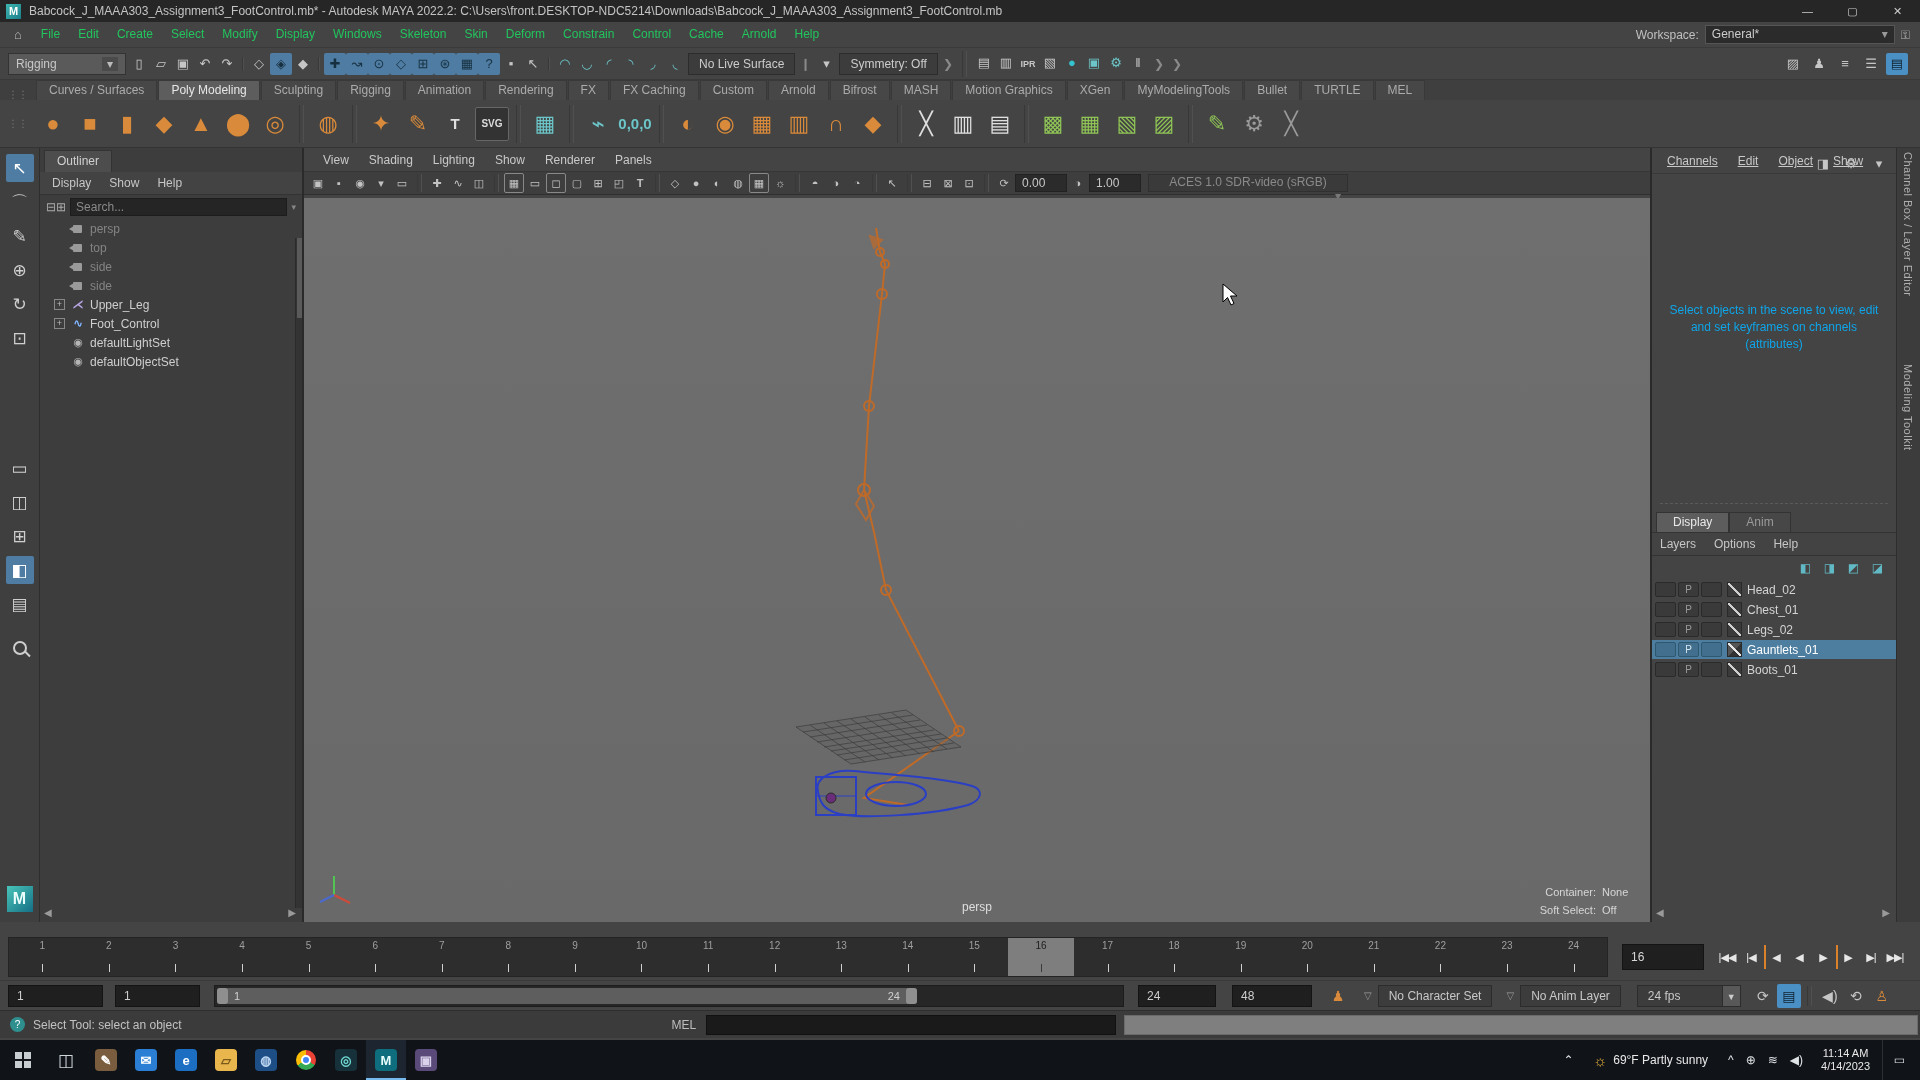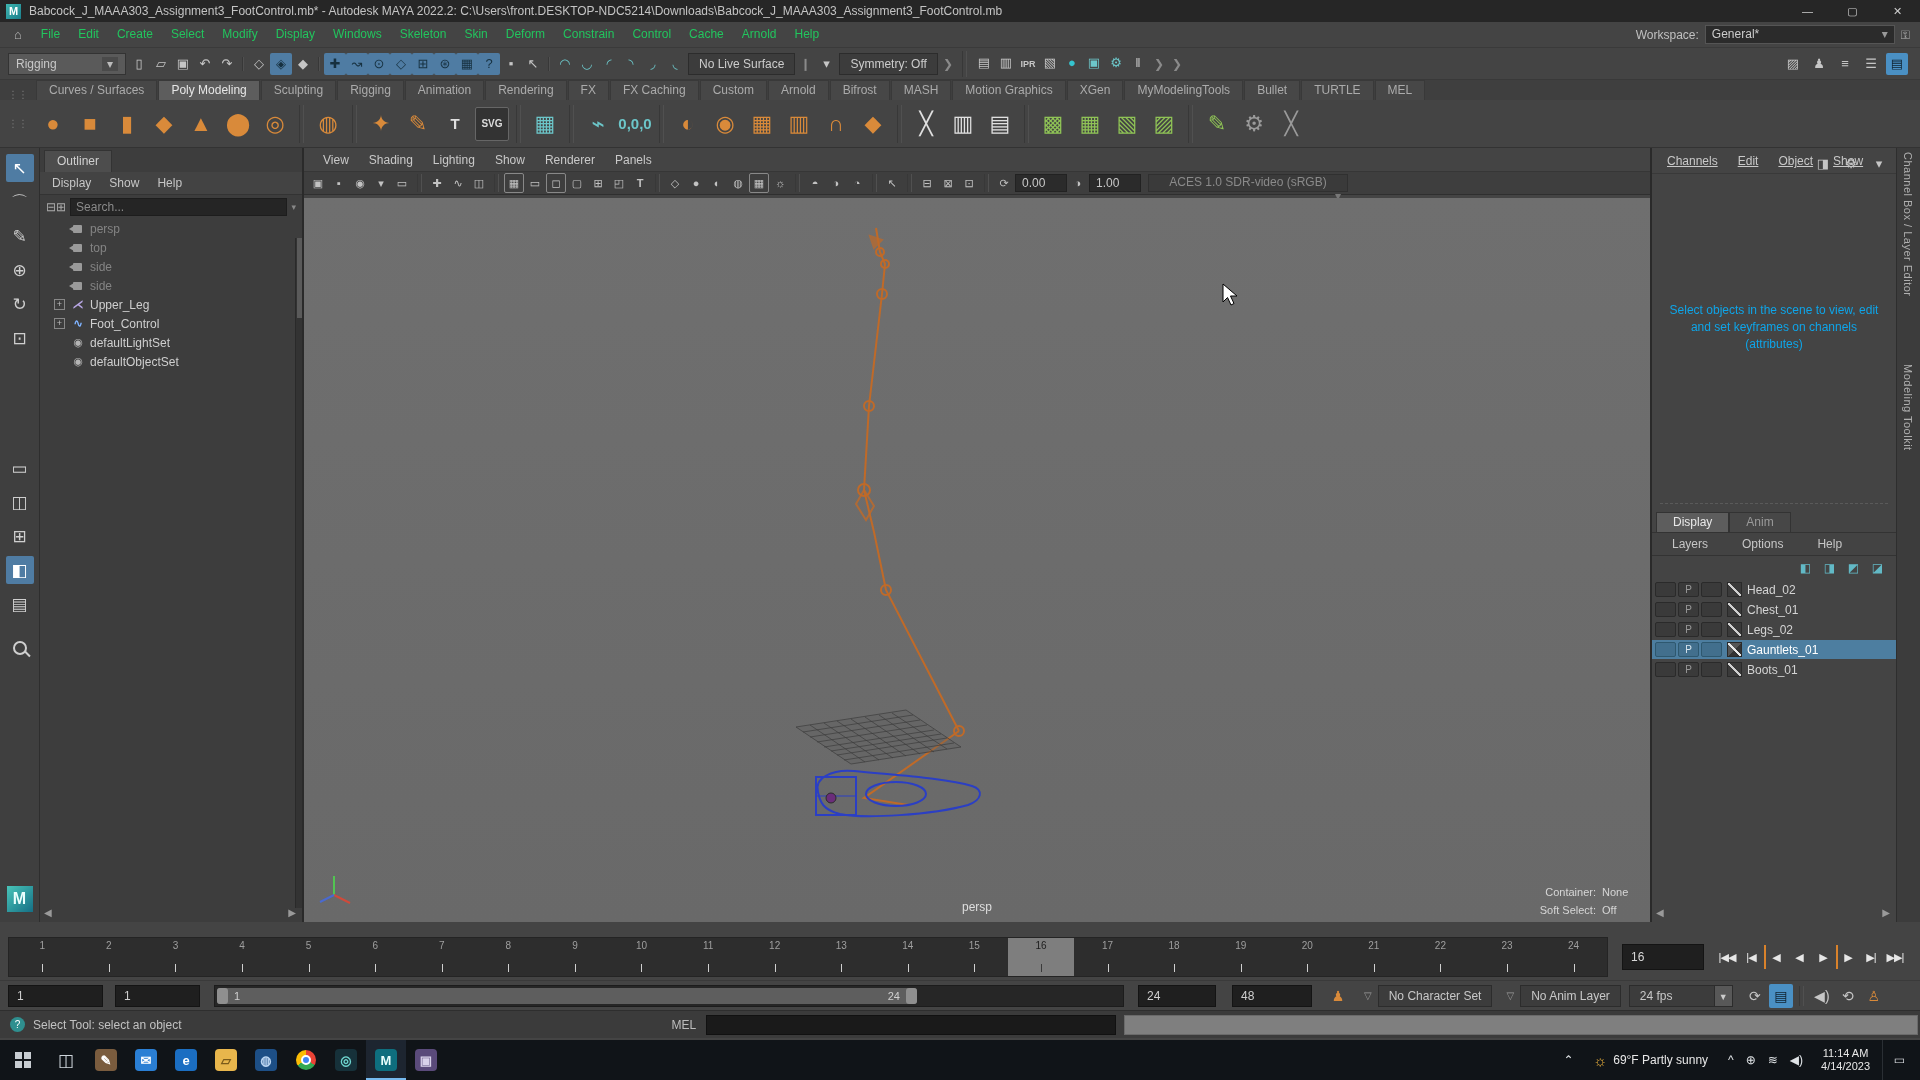--- a/index.html
+++ b/index.html
@@ -124,21 +124,21 @@
   
   #rightpanel { position:absolute; left:1650px; top:0; width:246px; height:774px; background:#444; border-left:2px solid #2a2a2a; }
   #cb-menus { display:flex; gap:2px; padding:4px 4px 3px 6px; border-bottom:1px solid #393939; }
   #cb-menus .mitem { padding:2px 9px; color:#c9c9c9;text-decoration:underline; }
   #cb-corner { position:absolute; top:4px; right:6px; display:flex; gap:6px; color:#9f9f9f; font-size:10px;}
   #cb-message { margin:128px 14px 0; text-align:center; color:#0ea5e9; line-height:17px; }
   #layer-sep { margin:150px 8px 0; border-top:1px dashed #5a5a5a; }
   #layer-tabs { display:flex; margin:8px 0 0 4px; }
   #layer-tabs .ltab { padding:2px 16px 3px; border:1px solid #333; border-bottom:none; background:#474747; color:#9a9a9a; }
   #layer-tabs .ltab.active { background:#5d5d5d; color:#e8e8e8; }
-  #layer-menus { display:flex; gap:18px; padding:2px 12px; background:#434343; border-top:1px solid #333; border-bottom:1px solid #333;}
+  #layer-menus { display:flex; gap:2px; padding:2px 0; background:#434343; border-top:1px solid #333; border-bottom:1px solid #333;}
   #layer-menus .mitem { padding:2px 8px; color:#c6c6c6; }
   #layer-icons { display:flex; justify-content:flex-end; gap:7px; padding:4px 10px 4px 0; }
   #layer-icons .icon { width:17px; height:15px; font-size:12px; color:#62b9c6; }
   .layer-row { display:flex; align-items:center; height:19px; margin-top:1px; gap:2px; padding-left:3px; color:#d4d4d4; }
   .layer-row.selected { background:#4d7ea0; color:#fff; }
   .lbox { width:21px; height:15px; background:#3a3a3a; border:1px solid #2a2a2a; border-radius:2px;
     font-size:10px; color:#9a9a9a; text-align:center; line-height:14px; }
   .layer-row.selected .lbox { background:#426f8d; border-color:#2e5junk; border-color:#2e586f; color:#d8e6ef; }
   .lswatch { width:15px; height:15px; margin:0 3px; background:
     linear-gradient(45deg, transparent 44%, #cfcfcf 44%, #cfcfcf 56%, transparent 56%), #3a3a3a; border:1px solid #2a2a2a; }
@@ -171,21 +171,21 @@
   #rs-f2 { margin-left:12px; width:85px; }
   #rs-groove { margin-left:14px; width:910px; height:22px; background:#262626; border:1px solid #1c1c1c; position:relative; }
   #rs-bar { position:absolute; left:2px; top:2px; width:700px; height:16px; background:#5e5e5e; border-radius:3px; display:flex; align-items:center; }
   .rs-handle { width:11px; height:16px; background:#8f8f8f; border-radius:3px; }
   #rs-start-label { margin-left:6px; color:#cfcfcf; font-size:11px; flex:1; }
   #rs-end-label { margin-right:6px; color:#cfcfcf; font-size:11px; }
   #rs-f3 { margin-left:14px; width:78px; }
   #rs-f4 { margin-left:16px; width:80px; }
   .ddfield { height:22px; background:#3c3c3c; border:1px solid #2c2c2c; color:#c8c8c8; display:flex; align-items:center; padding:0 10px; white-space:nowrap; }
   .ddtri { color:#9a9a9a; margin:0 6px 0 14px; font-size:10px; }
-  #fps { margin-left:8px; width:86px; }
+  #fps { margin-left:16px; width:86px; }
   #fps-arrow { width:18px; height:22px; background:#585858; border:1px solid #2c2c2c; border-left:none; color:#ccc; text-align:center; line-height:22px; font-size:9px; }
   #rangeslider .icon { width:24px; height:24px; font-size:14px; }
 
   
   #cmdrow { position:absolute; top:1010px; left:0; width:1920px; height:28px; background:#3b3b3b; display:flex; align-items:center; border-top:1px solid #2e2e2e; }
   #help-icon { width:15px; height:15px; border-radius:50%; background:#2f8f8f; color:#fff; font-size:10px;
     text-align:center; line-height:15px; margin:0 8px 0 10px; }
   #help-text { color:#c2c2c2; }
   #mel-label { margin-left:480px; color:#bdbdbd; padding:0 10px; }
   #mel-input { width:410px; height:20px; background:#1a1a1a; border:1px solid #111; color:#ccc; padding:0 6px; font-size:12px;}

